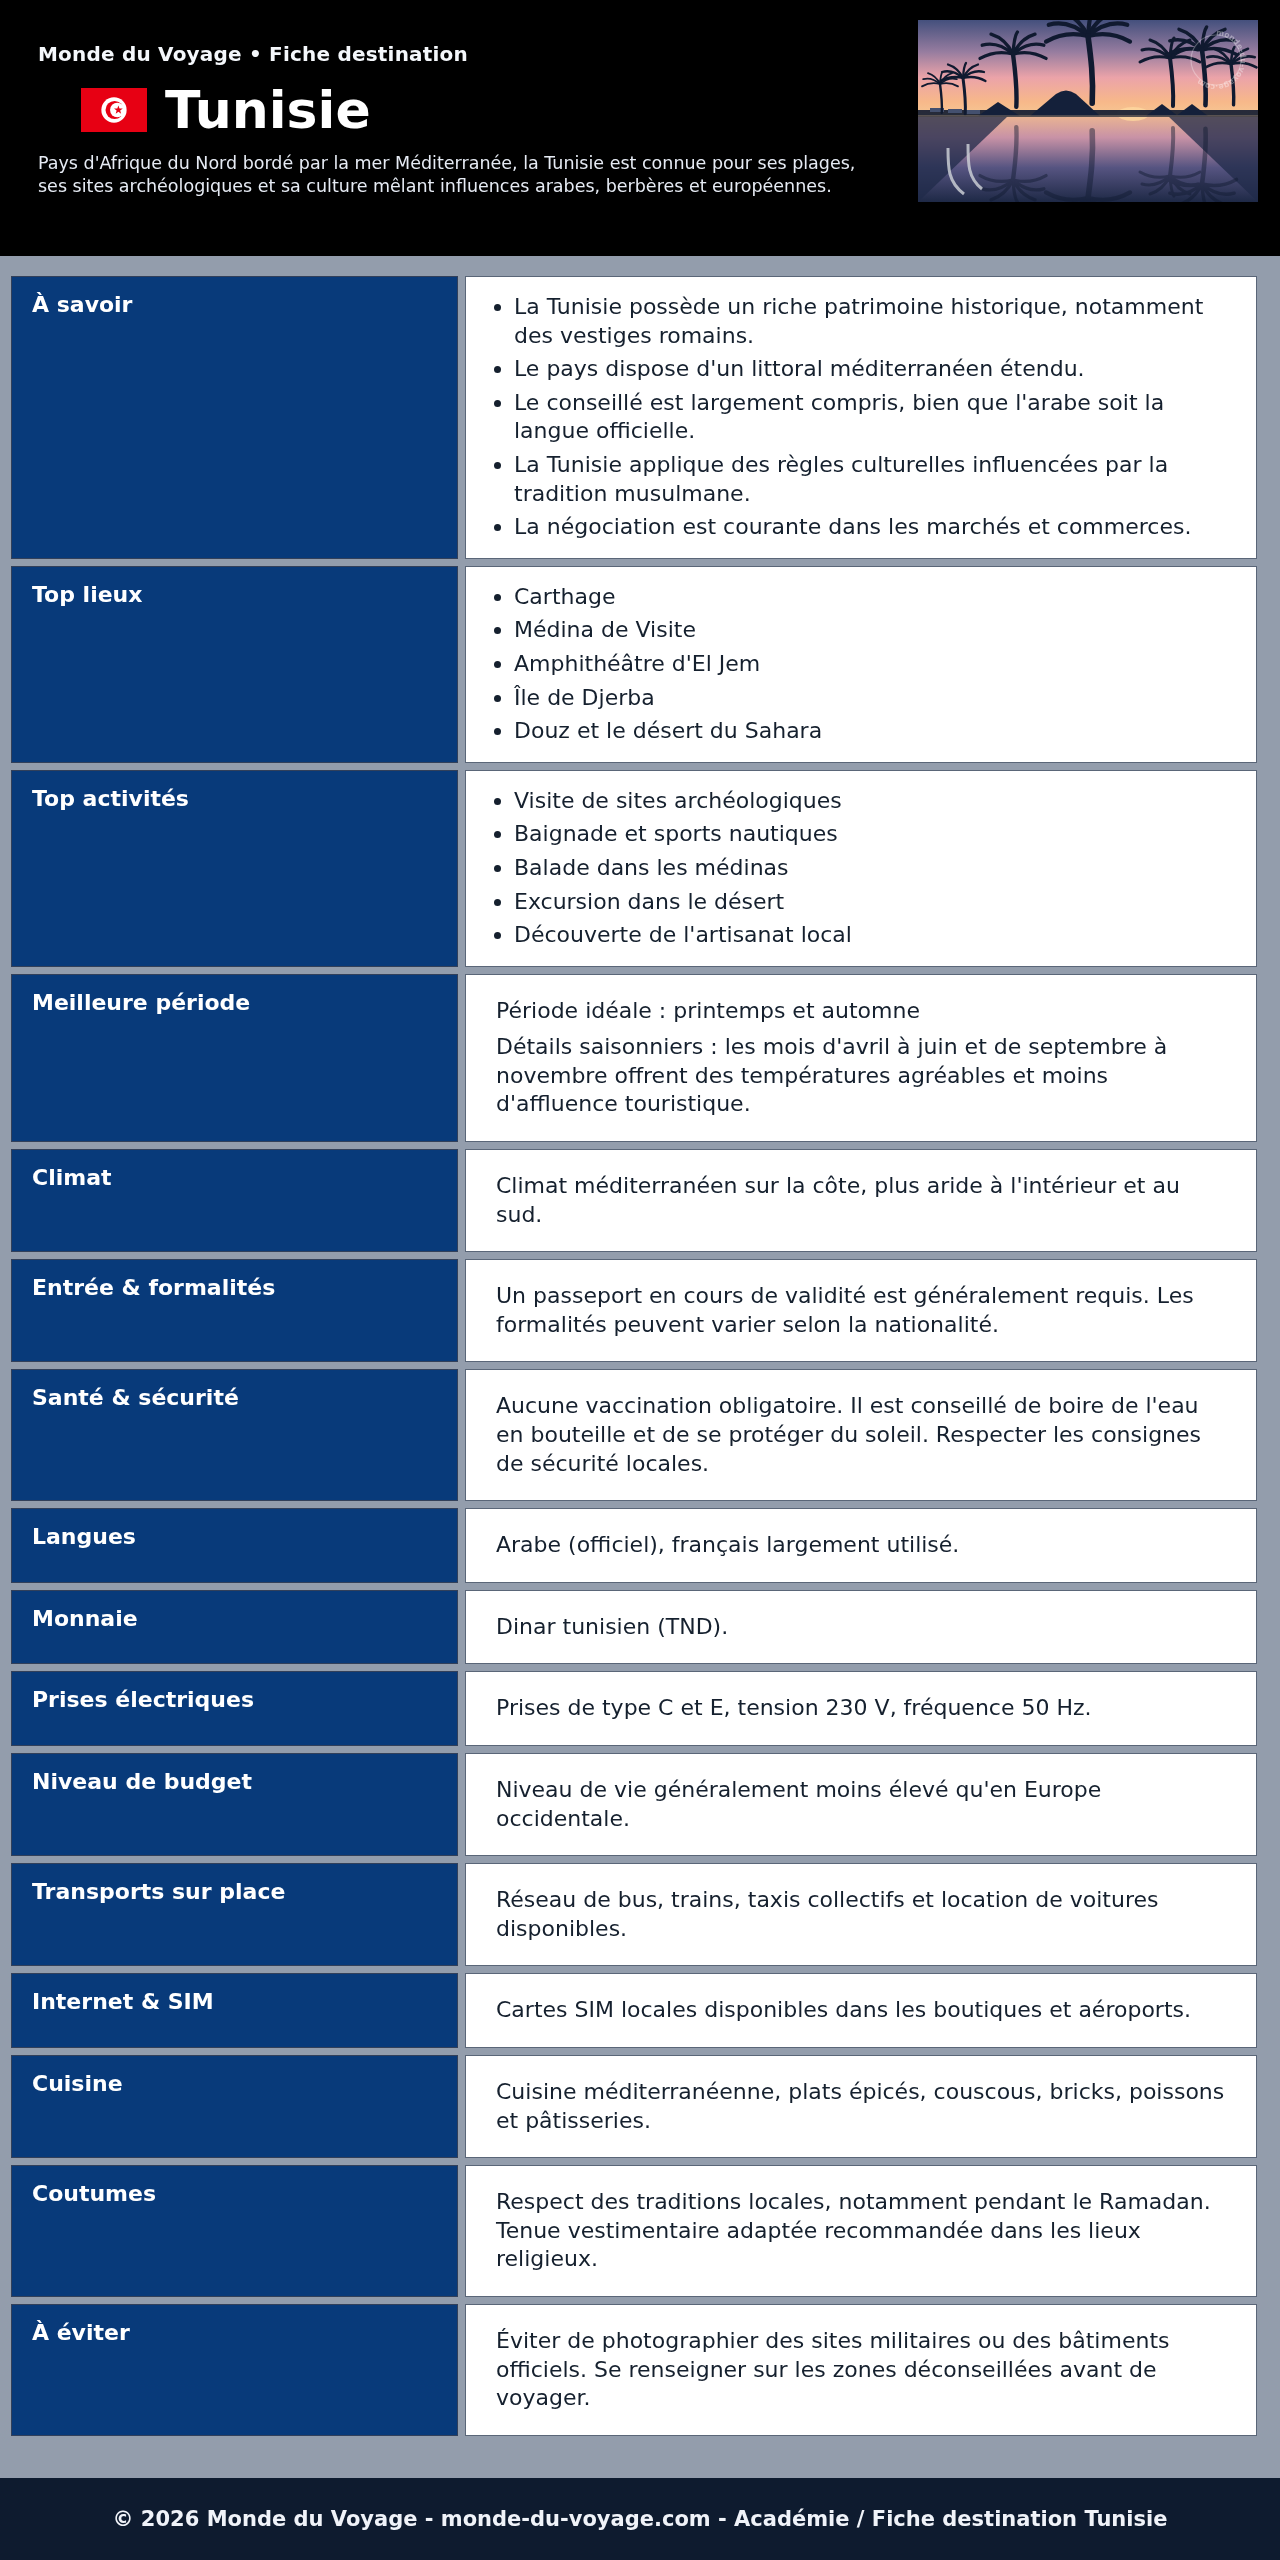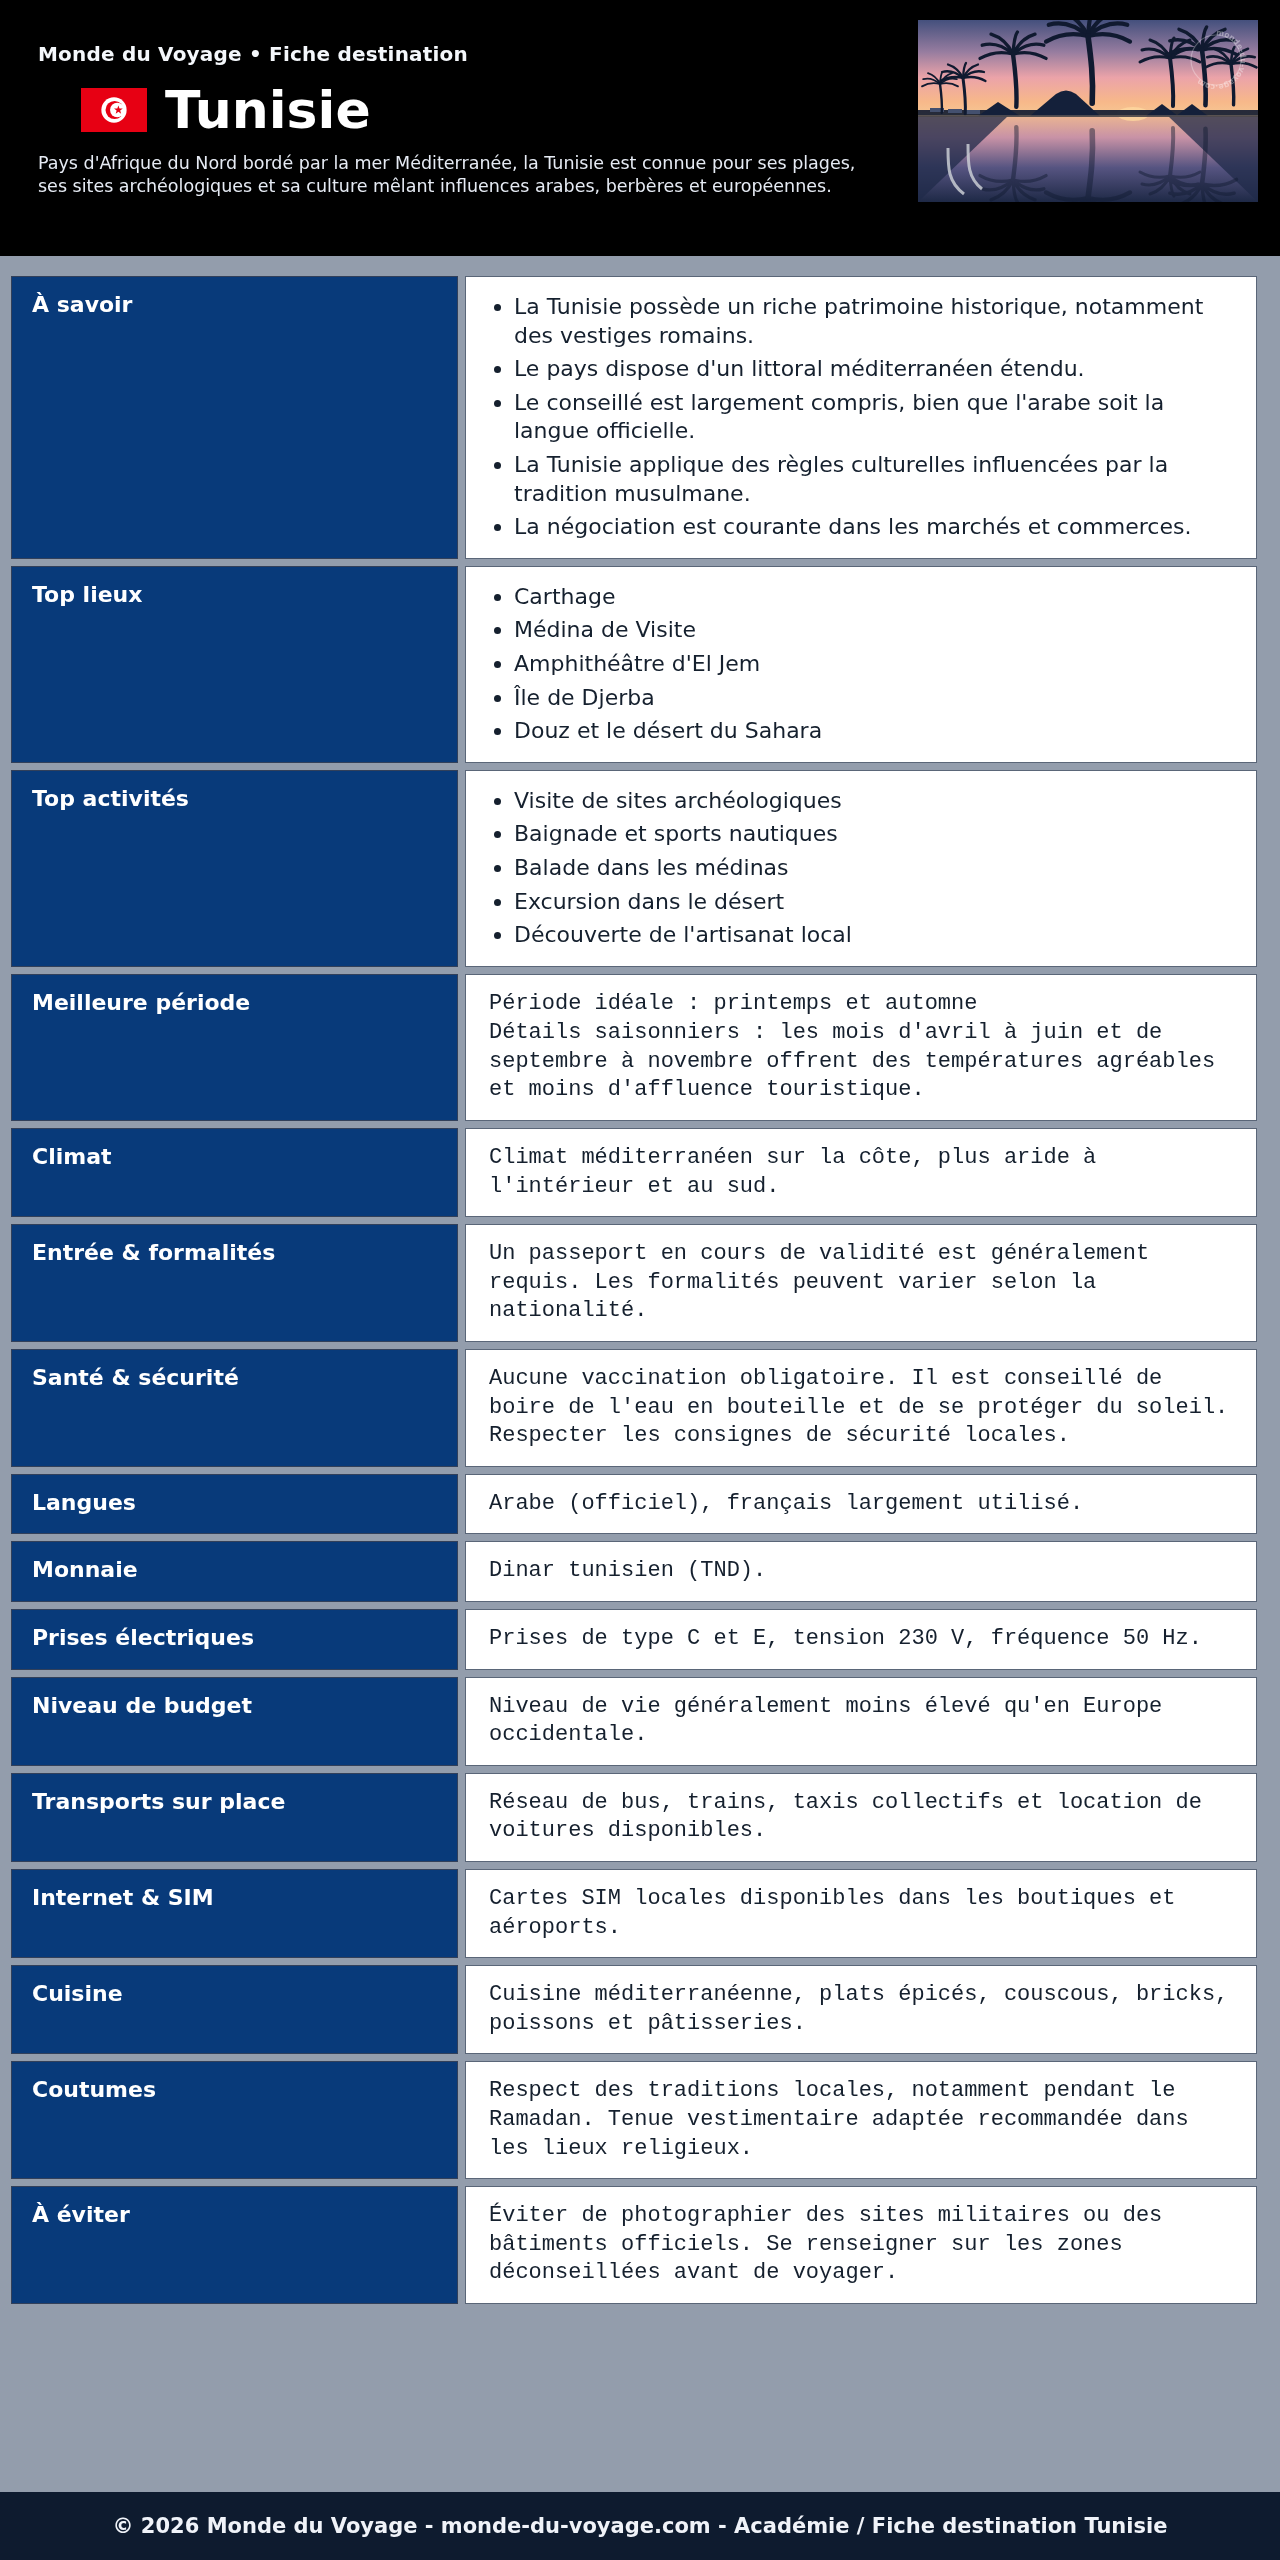--- a/index.html
+++ b/index.html
@@ -58,30 +58,30 @@
   }
   table.info td{
     background:#ffffff;
     border:1px solid #5a6678;
     color:#15202e;
     font-size:22px;line-height:1.3;
     vertical-align:top;
     padding:14px 22px;
     box-sizing:border-box;
   }
-  td p{margin:1px;font-family:Liberation Mono, monospace;}
+  td p{margin:8px;}
   td ul{margin:2px 0;padding-left:26px;}
   td li{margin:0 0 5px 0;}
   td li:last-child{margin-bottom:0;}
   
   .page-footer{
     margin-top:auto;
     background:#0e1b2f;
     text-align:center;
-    padding:22px 10px;
+    padding:29px 10px;
   }
   .footer-text{
     color:#f0f3f9;font-size:21px;font-weight:bold;
   }
 </style>
 </head>
 <body>
 
 <header class="page-header">
   <div class="breadcrumb">Monde du Voyage • Fiche destination</div>

